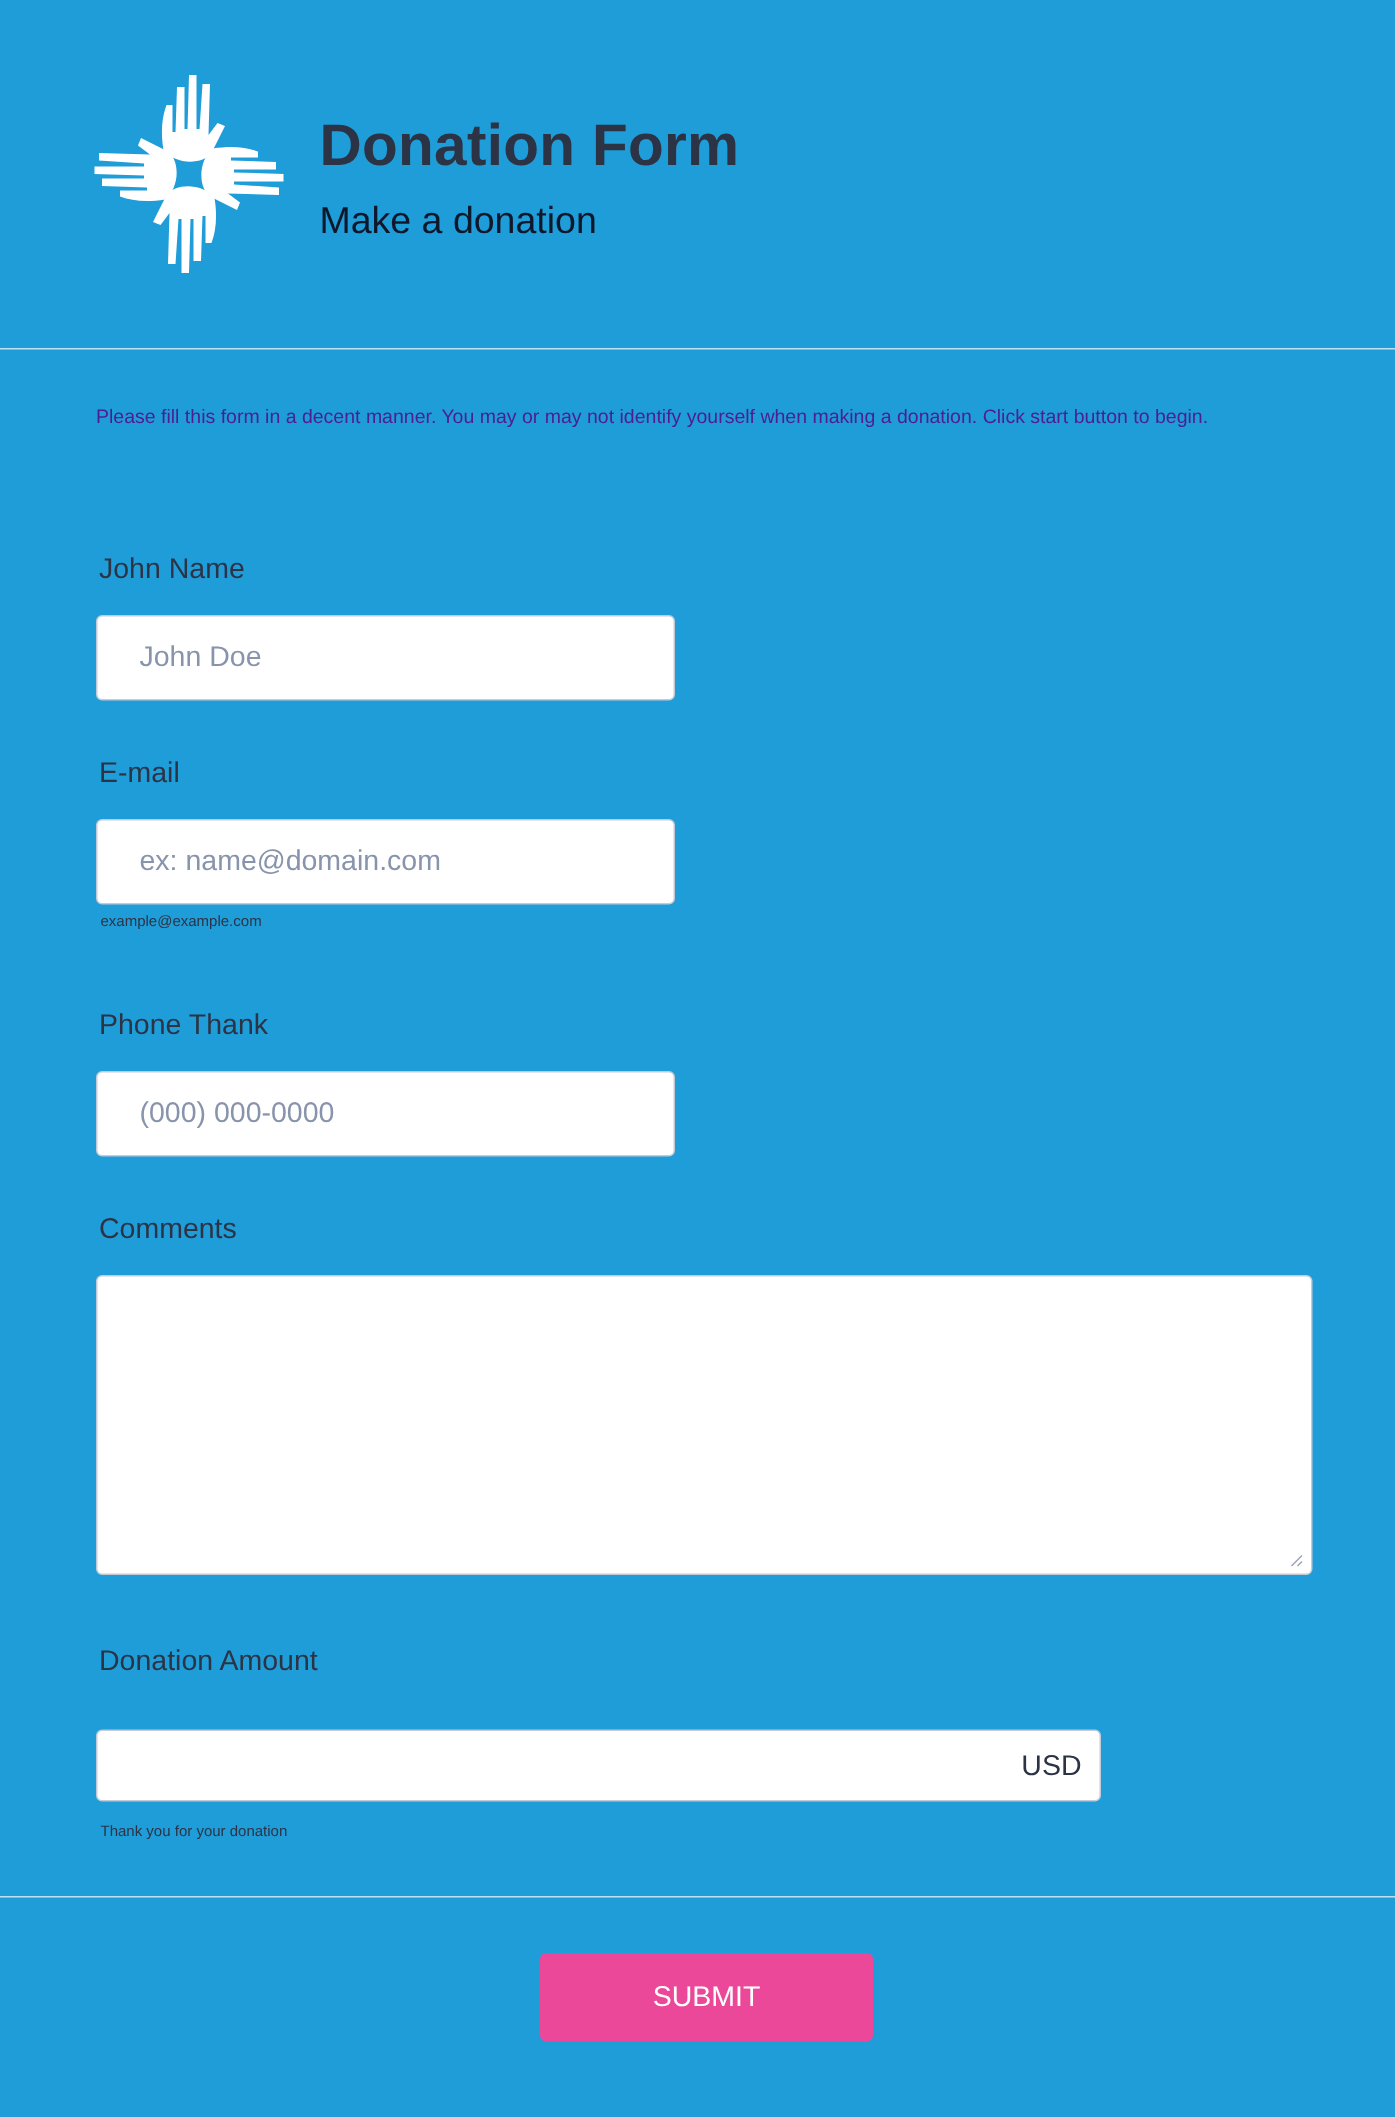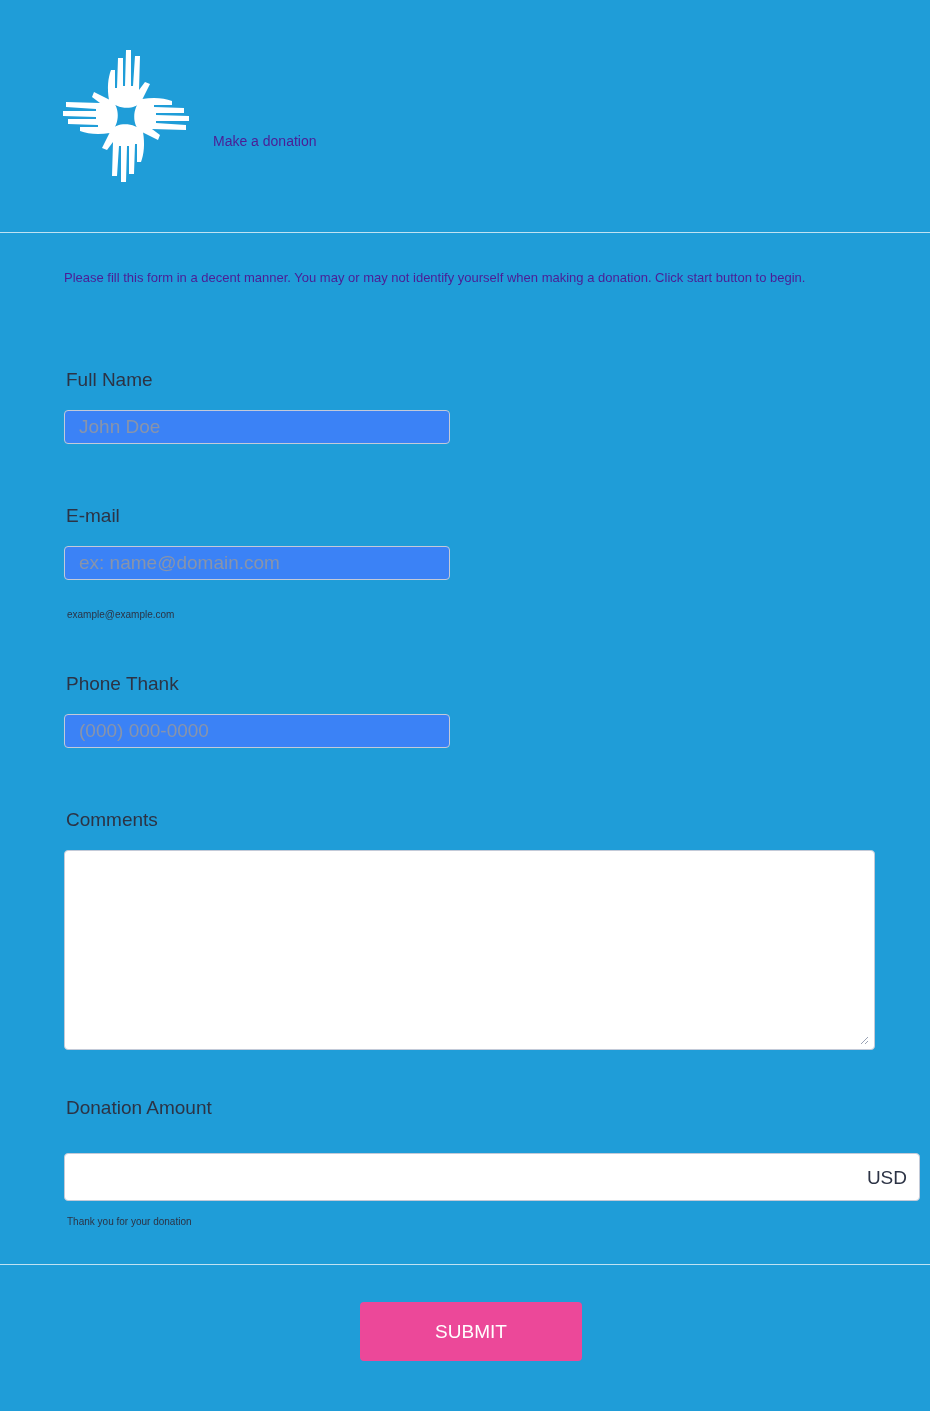--- a/index.html
+++ b/index.html
@@ -16,53 +16,53 @@
     }
     .logo {
       position: absolute; left: 63px; top: 48px; width: 126px; height: 136px;
     }
     .title {
       position: absolute; left: 213px; top: 76px;
       font-size: 39px; font-weight: bold; color: #2c3345; letter-spacing: 0.2px;
     }
     .subtitle {
       position: absolute; left: 213px; top: 133px;
-      font-size: 14px; color: #4c1d95;
+      font-size: 25px; color: #0f172a;
     }
     .divider {
       position: absolute; left: 0; width: 930px; height: 1px; background: #bfe2f3;
     }
     .intro {
       position: absolute; left: 64px; top: 263px; width: 820px;
       font-size: 13px; line-height: 30px; color: #4c1d95;
     }
     .label {
       position: absolute; left: 66px; font-size: 19px; color: #2c3345;
     }
     .input {
-      position: absolute; left: 64px; width: 386px; height: 34px;
-      background: #3b82f6; border: 1px solid #c3cad8; border-radius: 4px;
-      box-sizing: border-box; padding: 0 14px;
+      position: absolute; left: 64px; width: 386px; height: 57px;
+      background: #ffffff; border: 1px solid #c3cad8; border-radius: 4px;
+      box-sizing: border-box; padding: 0 28px;
       font-family: "Liberation Sans", sans-serif; font-size: 19px; color: #2c3345;
       outline: none;
     }
     .input::placeholder { color: #8894ab; }
     .sublabel {
       position: absolute; left: 67px; font-size: 10px; color: #2c3345;
     }
     .textarea {
       position: absolute; left: 64px; top: 850px; width: 811px; height: 200px;
       background: #fff; border: 1px solid #c3cad8; border-radius: 4px;
       box-sizing: border-box; resize: none; outline: none;
     }
     .resize-grip {
       position: absolute; left: 859px; top: 1035px; width: 10px; height: 10px;
     }
     .amount {
-      position: absolute; left: 64px; top: 1153px; width: 856px; height: 48px;
+      position: absolute; left: 64px; top: 1153px; width: 670px; height: 48px;
       background: #fff; border: 1px solid #c3cad8; border-radius: 4px;
       box-sizing: border-box;
     }
     .amount input {
       position: absolute; left: 0; top: 0; width: 740px; height: 100%;
       border: none; outline: none; background: transparent; padding: 0 13px;
       font-family: "Liberation Sans", sans-serif; font-size: 19px; box-sizing: border-box;
     }
     .currency {
       position: absolute; right: 12px; top: 13px; font-size: 19px; color: #2c3345;
@@ -91,28 +91,29 @@
 
       <g transform="rotate(-90 63 68)">
         <path d="M46 52 C44 40 45 30 48 22 L52 22 L52 40 L54 40 L55 10 L60 10 L60 38 L62 38 L63 2 L68 2 L68 38 L70 38 L72 8 L77 8 L76 42 L82 34 L87 36 L78 54 C72 62 54 62 46 52 Z"></path>
       </g>
 
       <g transform="rotate(90 63 68)">
         <path d="M46 52 C44 40 45 30 48 22 L52 22 L52 40 L54 40 L55 10 L60 10 L60 38 L62 38 L63 2 L68 2 L68 38 L70 38 L72 8 L77 8 L76 42 L82 34 L87 36 L78 54 C72 62 54 62 46 52 Z"></path>
       </g>
     </g>
   </svg>
+  <div class="title">Donation Form</div>
   <div class="subtitle">Make a donation</div>
 </div>
 
 <div class="divider" style="top:232px;"></div>
 
 <div class="intro">Please fill this form in a decent manner. You may or may not identify yourself when making a donation. Click start button to begin.</div>
 
-<label class="label" style="top:369px;">Full Name</label>
+<label class="label" style="top:369px;">John Name</label>
 <input class="input" style="top: 410px;" type="text" placeholder="John Doe">
 
 <label class="label" style="top:505px;">E-mail</label>
 <input class="input" style="top: 546px;" type="email" placeholder="ex: name@domain.com">
 <div class="sublabel" style="top:609px;">example@example.com</div>
 
 <label class="label" style="top:673px;">Phone Thank</label>
 <input class="input" style="top: 714px;" type="tel" placeholder="(000) 000-0000">
 
 <label class="label" style="top:809px;">Comments</label>

